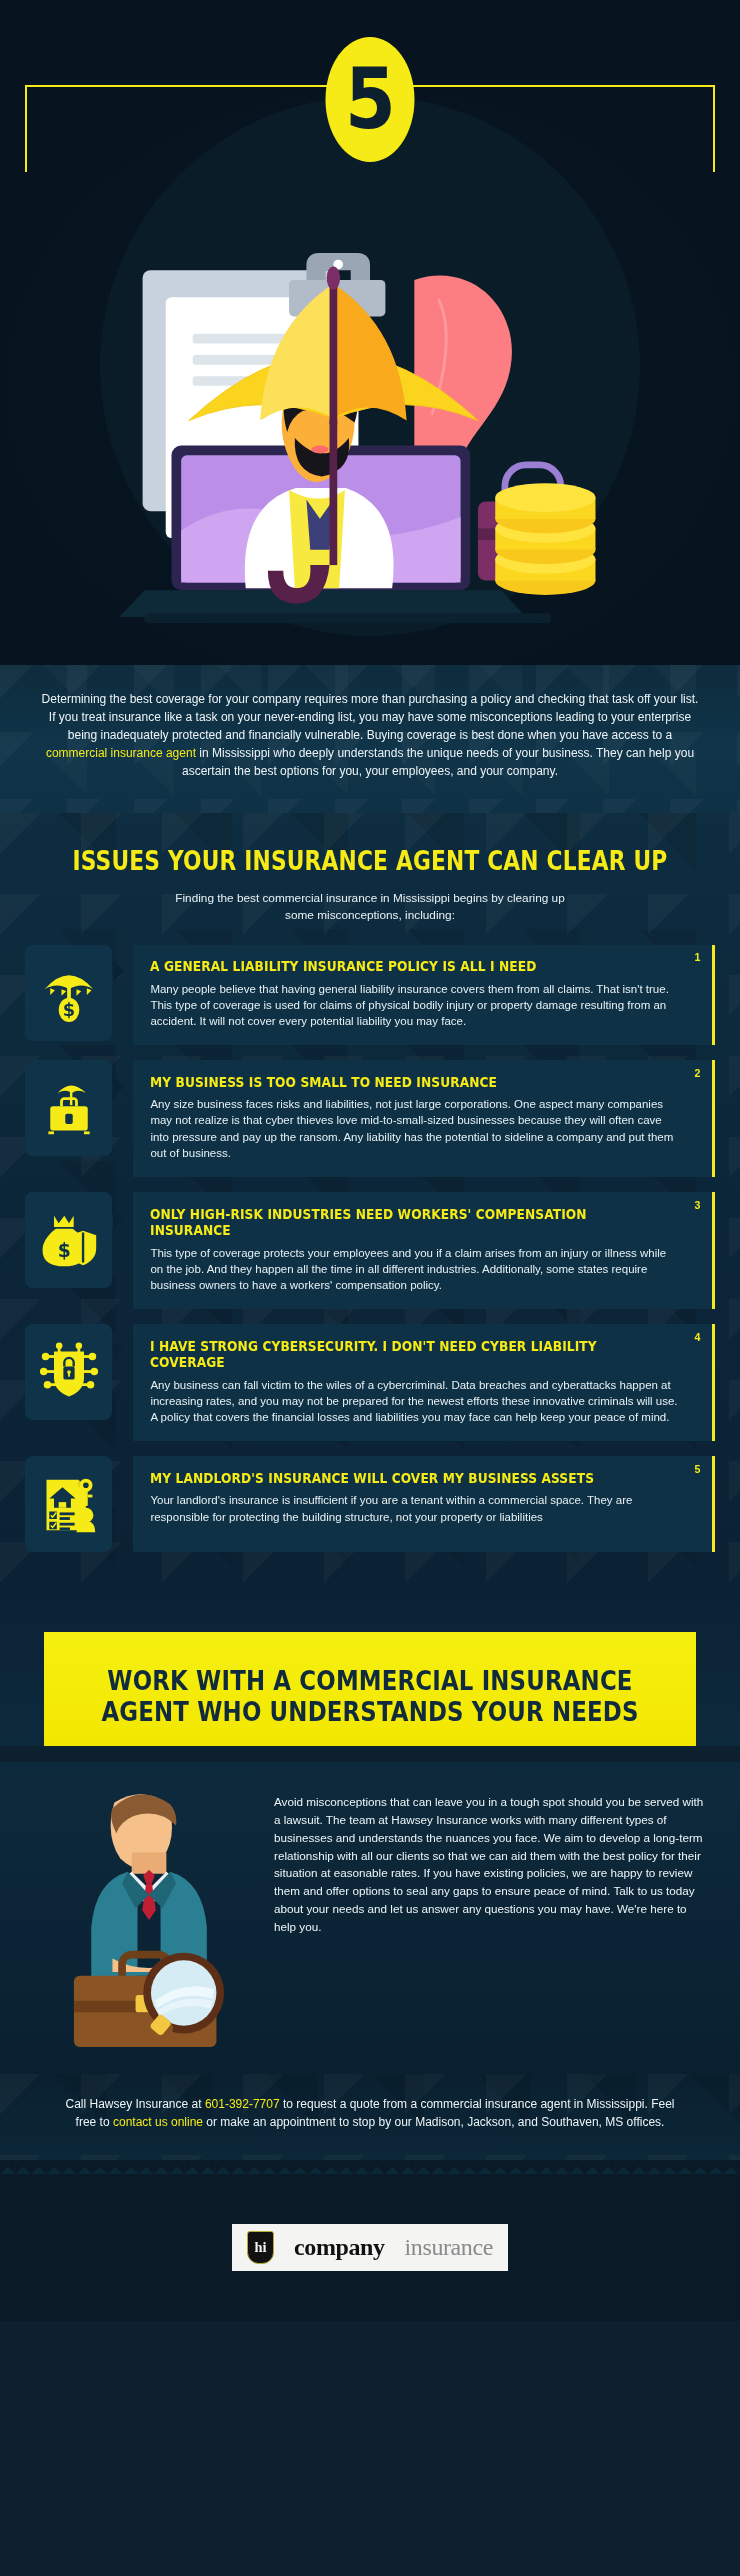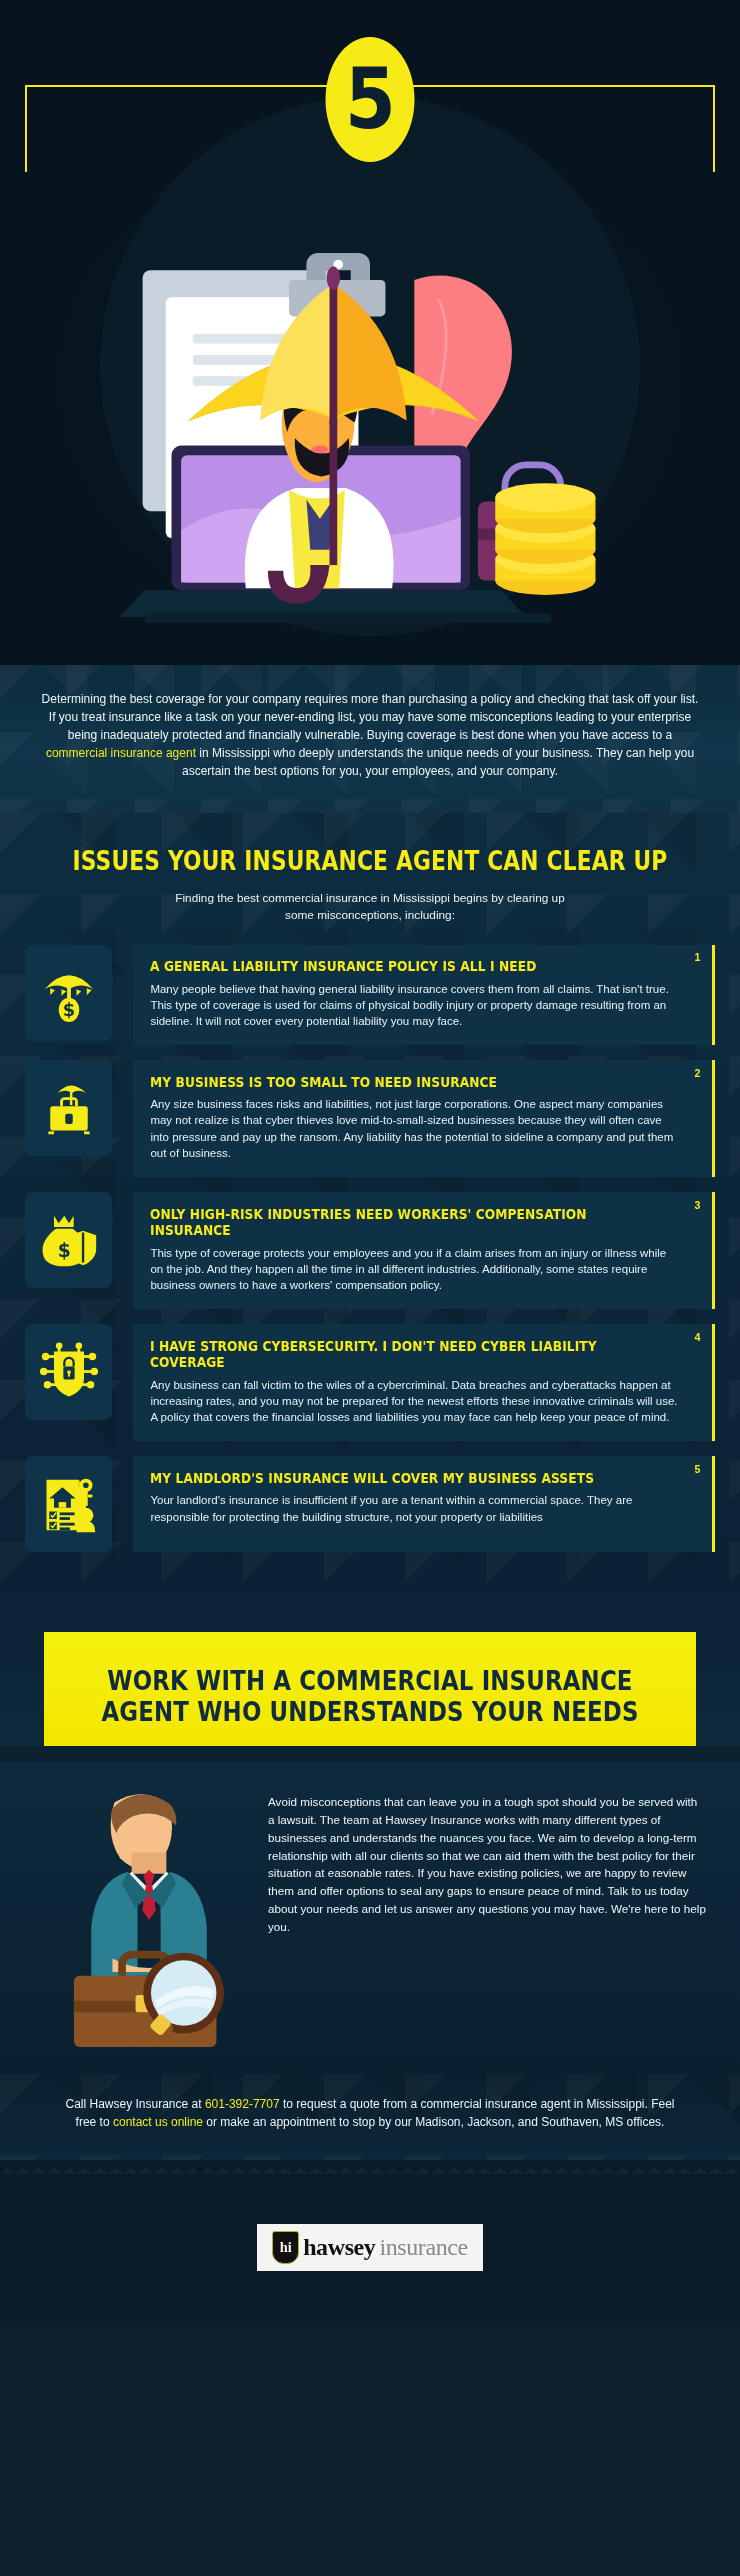--- a/index.html
+++ b/index.html
@@ -259,21 +259,21 @@
     transform: scaleX(0.94);
     letter-spacing: 0.2px;
   }
 
   
   .about {
     position: relative;
     display: flex;
     background: linear-gradient(180deg, #0d2a3c 0%, #0a2030 100%);
     padding: 25px 34px 27px 39px;
-    gap: 7px;
+    gap: 13px;
     overflow: hidden;
   }
   .about-illo { flex: 0 0 222px; position: relative; height: 260px; }
   .about-text {
     flex: 1 1 auto;
     color: #eef5f8;
     font-size: 11.7px;
     line-height: 1.52;
     font-family: "Liberation Sans Narrow", "Liberation Sans", sans-serif;
     padding-top: 5.8px;
@@ -323,21 +323,21 @@
     background: #0a1a26;
     display: flex;
     align-items: center;
     justify-content: center;
   }
   .logo-plate {
     background: #f4f4f2;
     padding: 6.7px 15.4px;
     display: flex;
     align-items: center;
-    gap: 4px;
+    gap: 20px;
     text-align: center;
   }
   .logo-shield {
     width: 27px; height: 33px;
     background: #111;
     border: 1.9px solid #b5ad2f;
     border-radius: 2.9px 2.9px 11.6px 11.6px;
     display: flex; align-items: center; justify-content: center;
   }
   .logo-shield span {
@@ -458,21 +458,21 @@
             <path d="M24 28 l0 7 l5 -5 Z" fill="#f6eb16"></path>
             <path d="M40 28 l0 7 l5 -5 Z" fill="#f6eb16"></path>
             <path d="M51 27 l0 7 l5 -5 Z" fill="#f6eb16"></path>
             <ellipse cx="32" cy="50" rx="11" ry="13" fill="#f6eb16"></ellipse>
             <text x="32" y="57" font-family="DejaVu Sans, sans-serif" font-size="19" font-weight="bold" fill="#0f3348" text-anchor="middle">$</text>
           </svg>
         </div>
         <div class="card-body">
           <span class="card-num">1</span>
           <div class="card-title">A GENERAL LIABILITY INSURANCE POLICY IS ALL I NEED</div>
-          <div class="card-text">Many people believe that having general liability insurance covers them from all claims. That isn't true. This type of coverage is used for claims of physical bodily injury or property damage resulting from an sideline. It will not cover every potential liability you may face.</div>
+          <div class="card-text">Many people believe that having general liability insurance covers them from all claims. That isn't true. This type of coverage is used for claims of physical bodily injury or property damage resulting from an accident. It will not cover every potential liability you may face.</div>
         </div>
       </div>
 
       <div class="card">
         <div class="card-icon-box">
           <svg class="icon-svg" viewBox="0 0 64 64">
             <path d="M20 16 Q34 0 50 16 Q42 11 35 16 Q28 11 20 16 Z" fill="#f6eb16"></path>
             <rect x="33" y="15" width="2.6" height="14" fill="#f6eb16"></rect>
             <rect x="12" y="30" width="40" height="26" rx="3" fill="#f6eb16"></rect>
             <path d="M24 30 v-5 a3 3 0 0 1 3 -3 h10 a3 3 0 0 1 3 3 v5" stroke="#f6eb16" stroke-width="3" fill="none"></path>
@@ -622,19 +622,19 @@
     <p><span>Call Hawsey Insurance at </span><span class="hl">601-392-7707</span><span> to request a quote from a commercial insurance agent in Mississippi. Feel free to </span><span class="hl">contact us online</span><span> or make an appointment to stop by our Madison, Jackson, and Southaven, MS offices.</span></p>
   </section>
 
   <div class="zigzag"></div>
 
   <footer class="logo-bar">
     <div class="logo-plate">
       <div class="logo-shield">
         <span>hi</span>
       </div>
-      <span class="logo-word1">hawsey</span>
+      <span class="logo-word1">company</span>
       <span class="logo-word2">insurance</span>
     </div>
   </footer>
 
 </div>
 
 
 </body></html>

